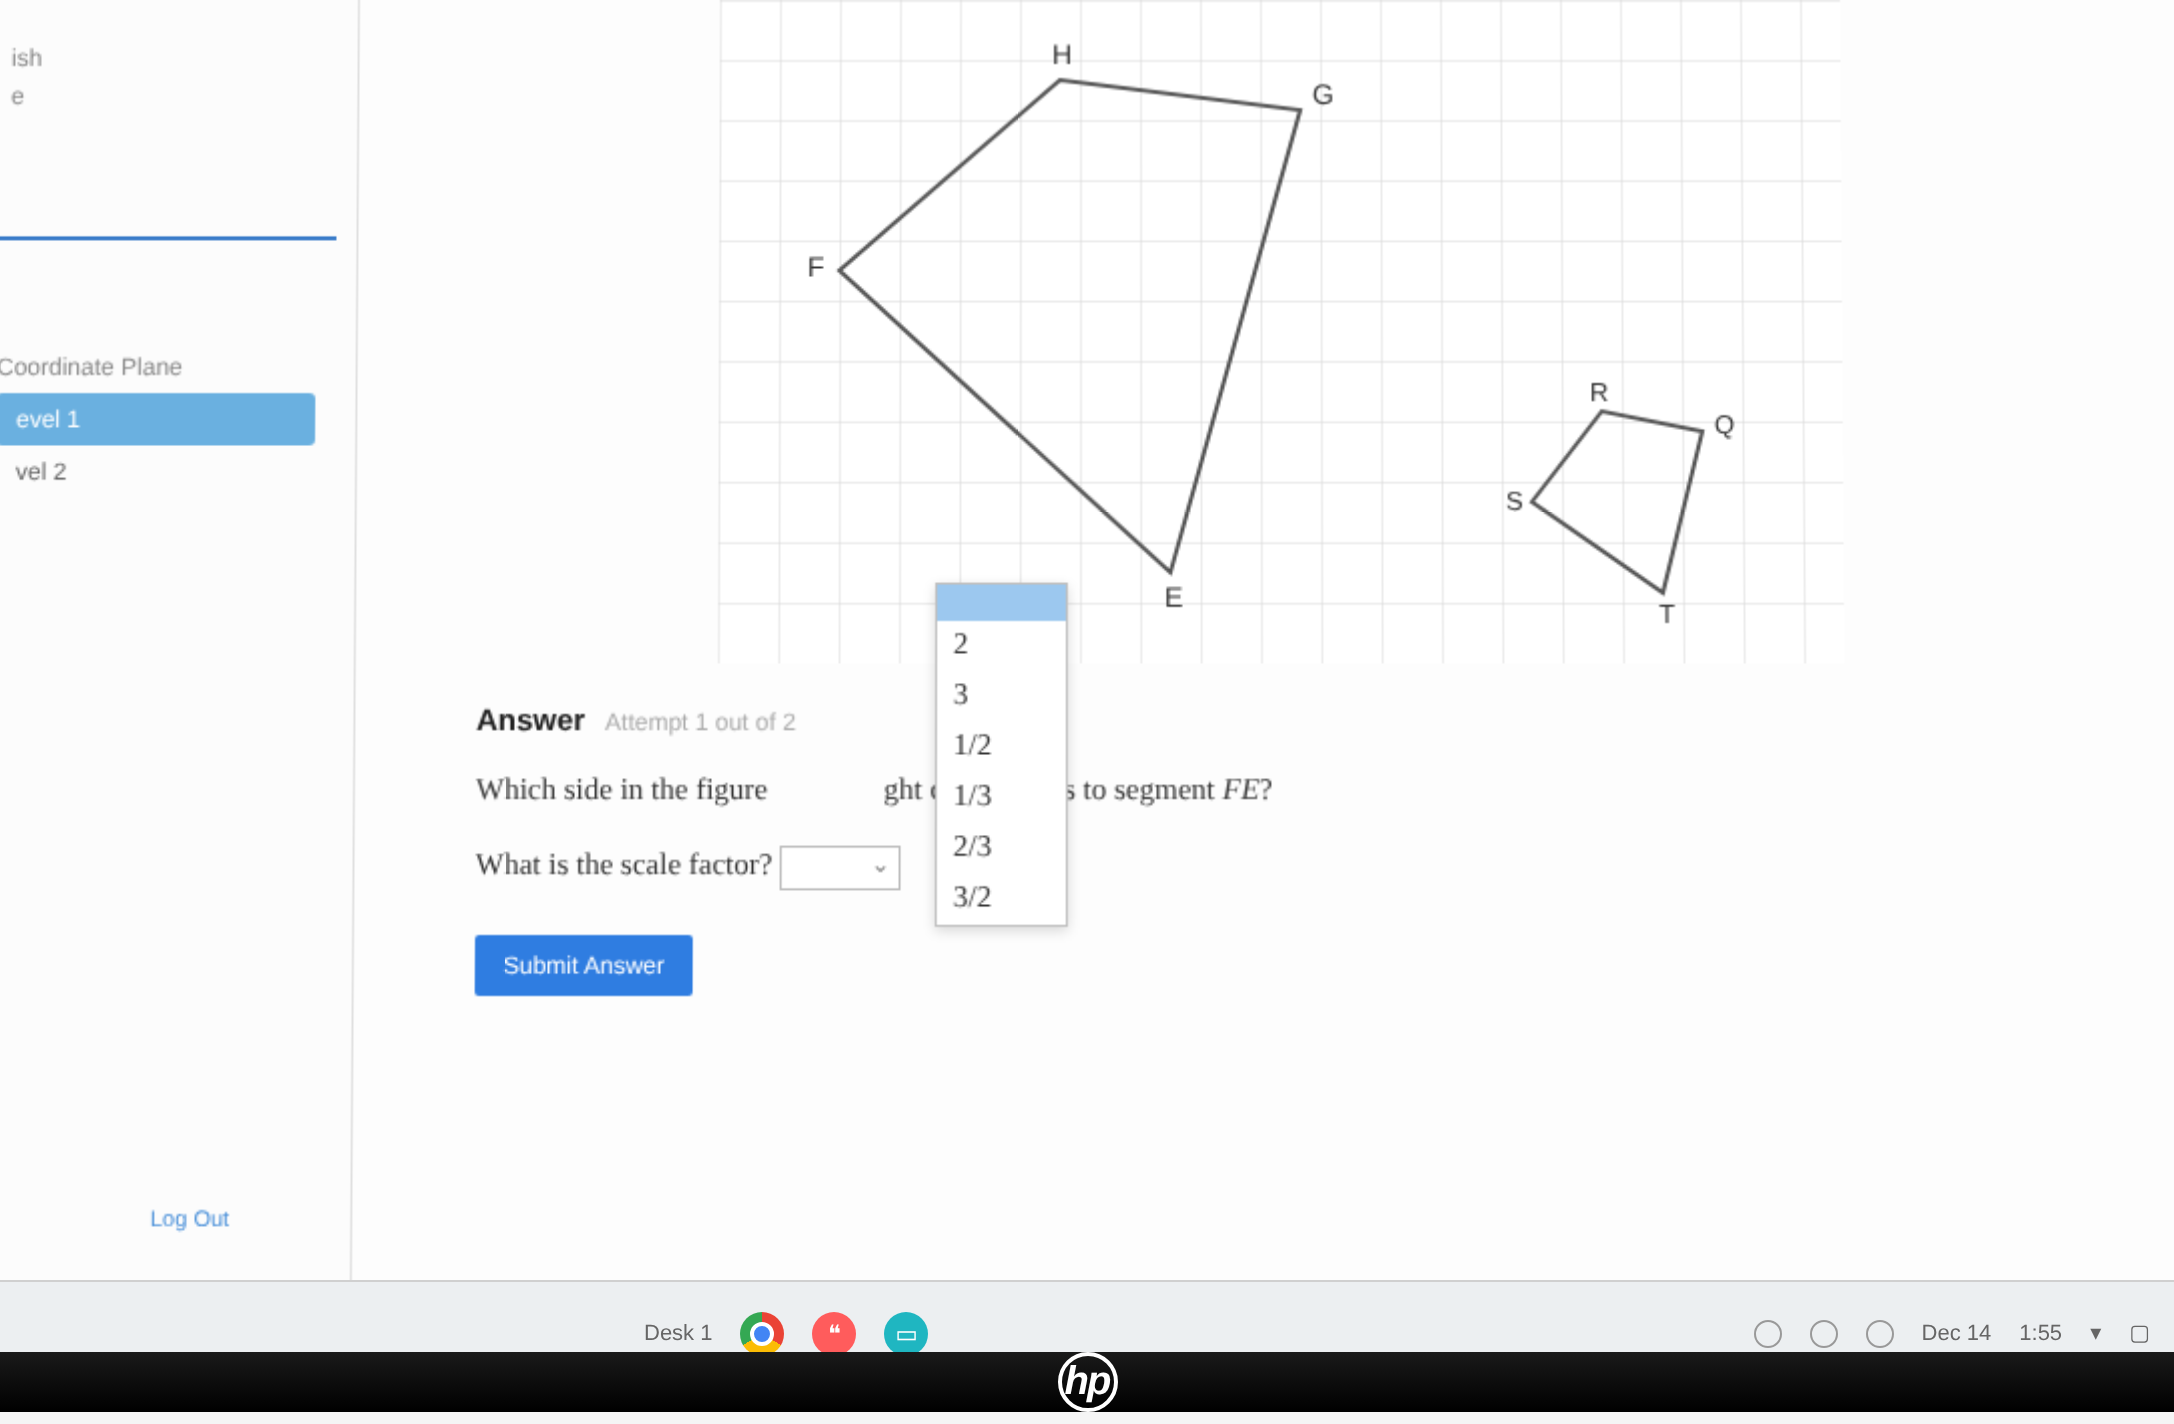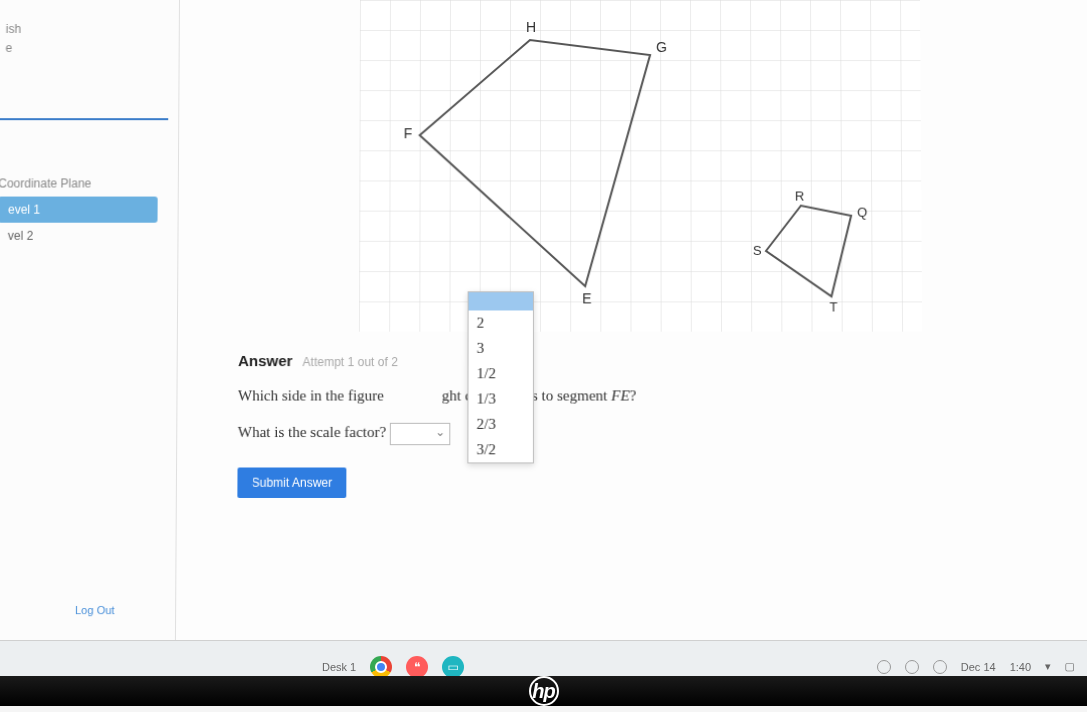--- a/index.html
+++ b/index.html
@@ -272,20 +272,20 @@
 <div class="taskbar">
   <span class="desk-label">Desk 1</span>
   <span class="dock-icon chrome"></span>
   <span class="dock-icon bubble">❝</span>
   <span class="dock-icon teal">▭</span>
   <span class="spacer"></span>
   <span class="tray-icon"></span>
   <span class="tray-icon"></span>
   <span class="tray-icon"></span>
   <span>Dec 14</span>
-  <span>1:40</span>
+  <span>1:55</span>
   <span>▾</span>
   <span>▢</span>
 </div>
 
 <div class="bezel">
   <div class="hp-logo">hp</div>
 </div>
 
 </body></html>

